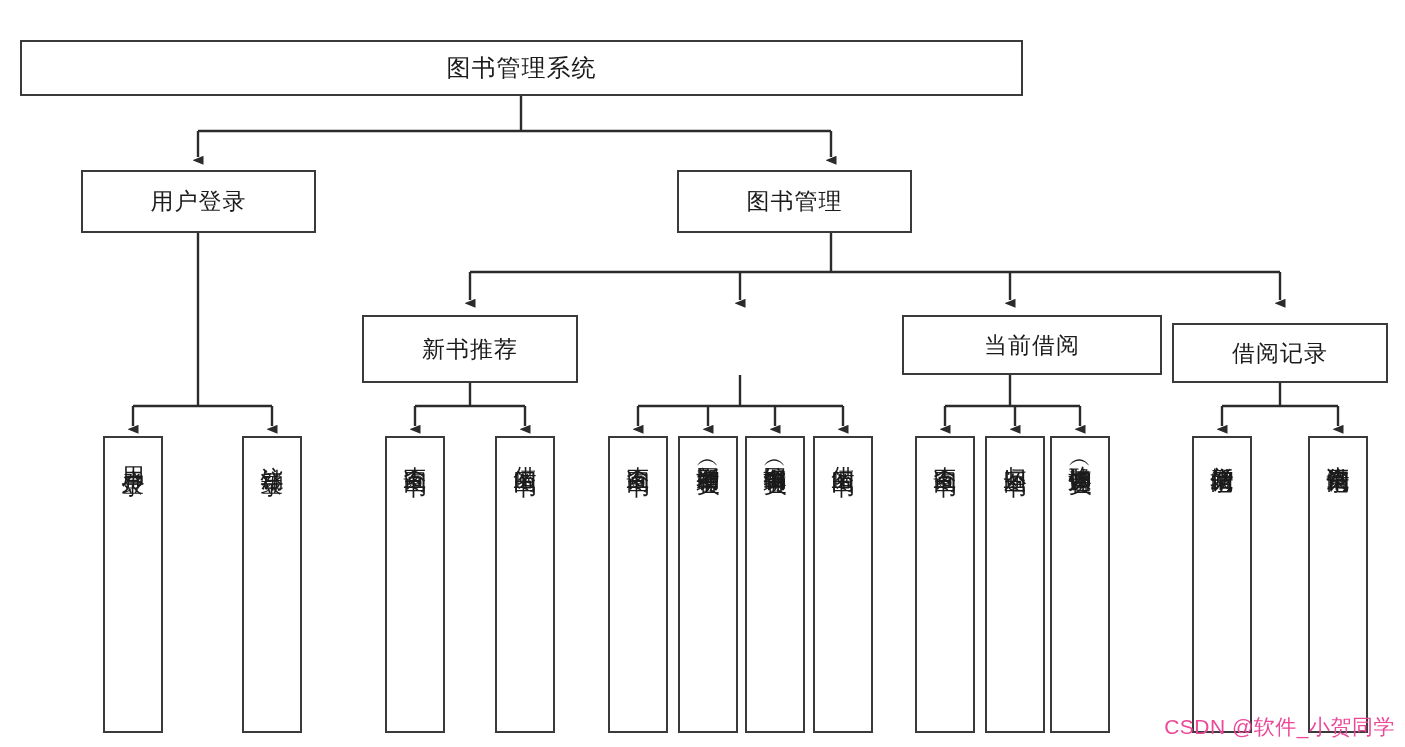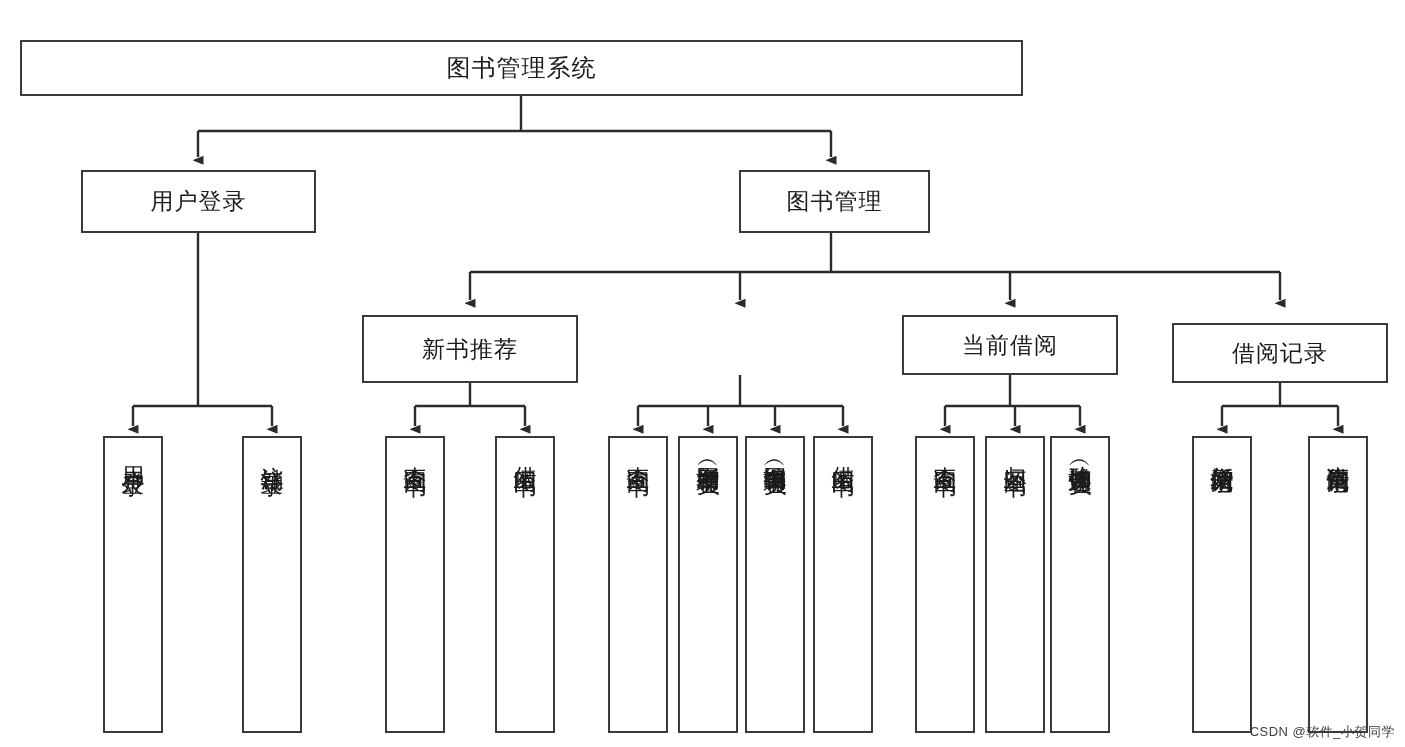--- a/index.html
+++ b/index.html
@@ -57,22 +57,22 @@
     letter-spacing:3px;
     line-height:1.08;
     white-space:nowrap;
   }
   .leaf.tall .label{ letter-spacing:1px; }
   
   #watermark{
     position:absolute;
     right:10px;
     bottom:6px;
-    font-size:13px;
-    color:#404040;
+    font-size:21px;
+    color:#ec4899;
     letter-spacing:0.5px;
     z-index:3;
     user-select:none;
   }
 </style>
 </head>
 <body>
 
 <div id="canvas">
 
@@ -127,30 +127,30 @@
   </svg>
 
   <div class="node h-node root" style="left:20px; top:12px; width:1003px; height:56px;margin-top:28px;">
     <span class="label">图书管理系统</span>
   </div>
 
   <div class="node h-node" style="left:81px; top:170px; width:235px; height:63px;">
     <span class="label">用户登录</span>
   </div>
 
-  <div class="node h-node" style="left:739px; top:170px; width:191px; height:63px;justify-content:center;">
+  <div class="node h-node" style="left:677px; top:170px; width:235px; height:63px;justify-content:center;">
     <span class="label">图书管理</span>
   </div>
 
   <div class="node h-node" style="left:362px; top:315px; width:216px; height:68px;">
     <span class="label">新书推荐</span>
   </div>
 
 
-  <div class="node h-node" style="left:902px; top:315px; width:216px; height:60px;">
+  <div class="node h-node" style="left:902px; top:315px; width:260px; height:60px;">
     <span class="label">当前借阅</span>
   </div>
 
   <div class="node h-node" style="left:1172px; top:323px; width:216px; height:60px;">
     <span class="label">借阅记录</span>
   </div>
 
   <div class="node leaf" style="left:103px; top:436px; width:60px; height:297px;">
     <span class="label">用户登录</span>
   </div>

